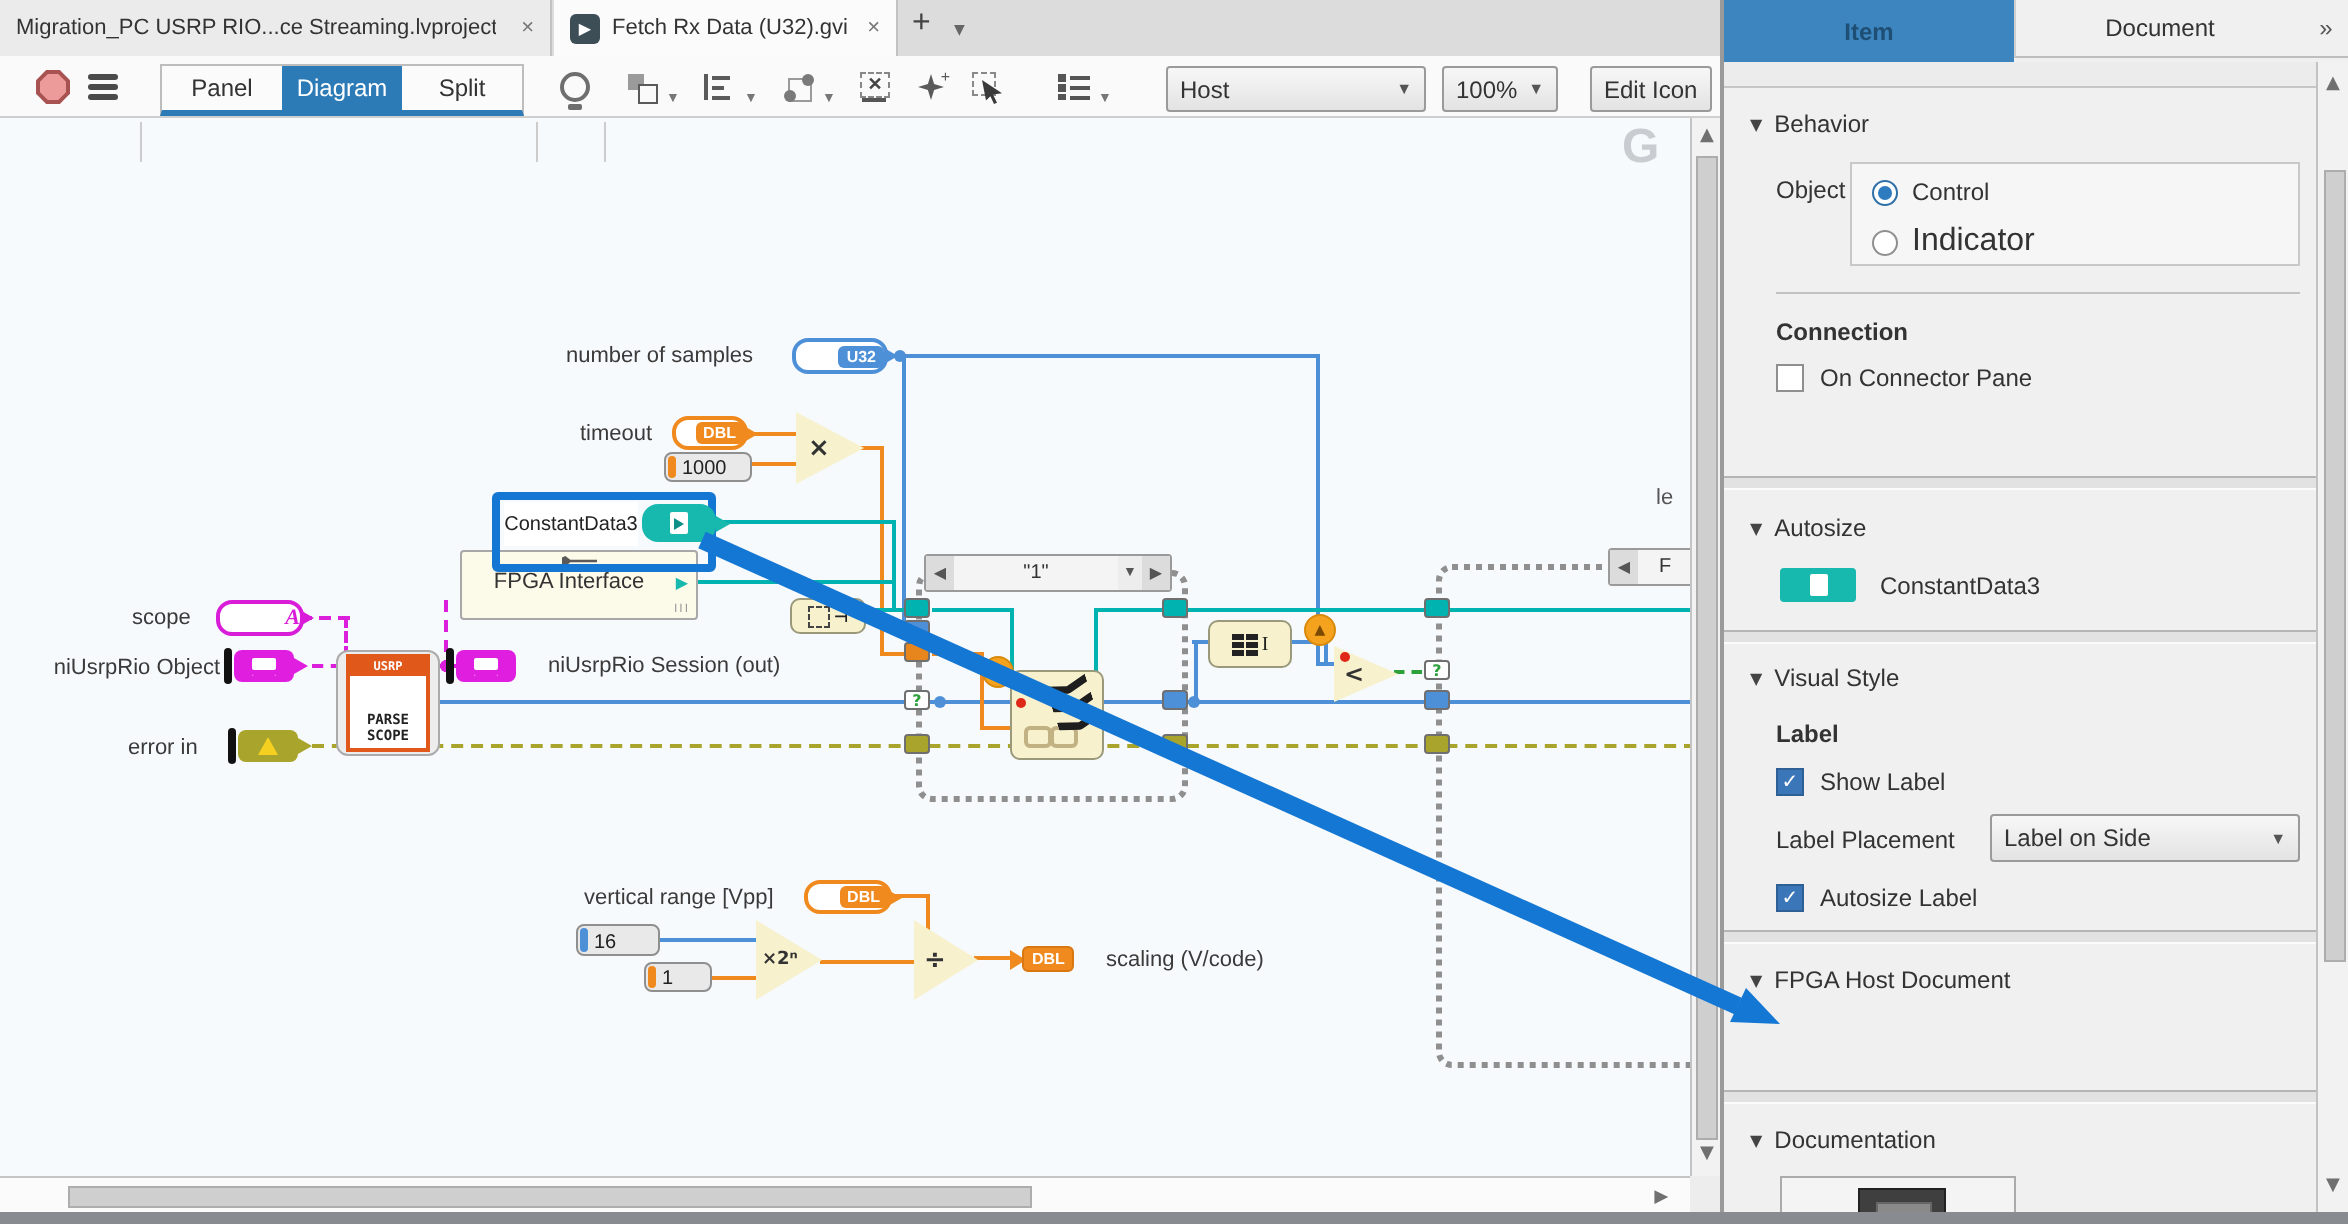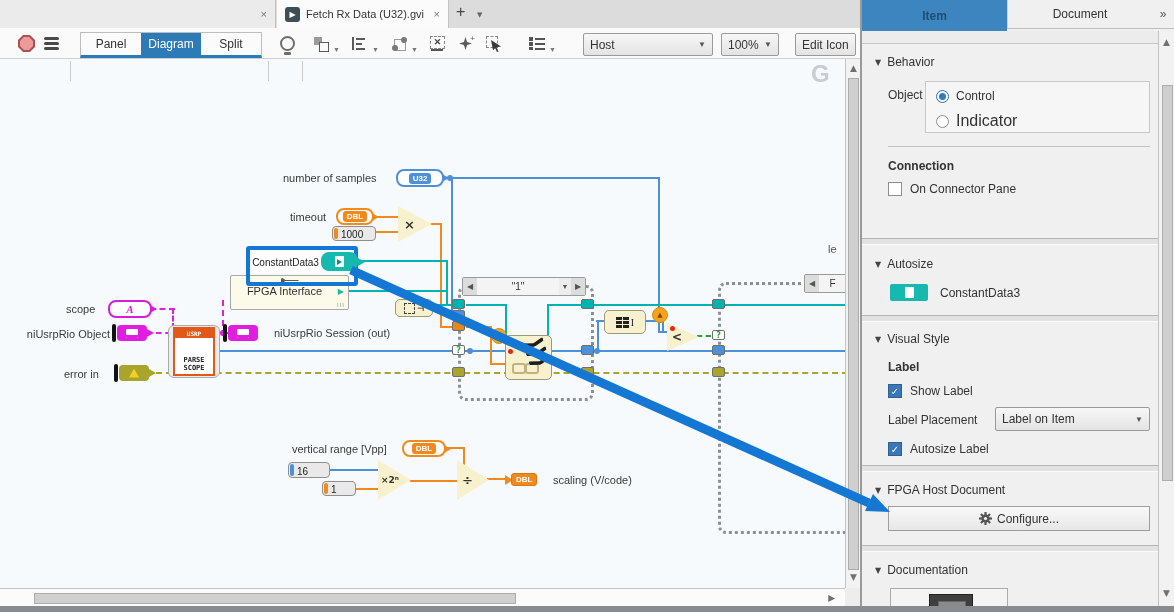--- a/index.html
+++ b/index.html
@@ -19,21 +19,21 @@
   .tn{position:absolute;width:13px;height:10px;border:1px solid #6F6F6F;border-radius:2px;
       box-sizing:border-box;z-index:4;display:flex;align-items:center;justify-content:center}
   .tn.b{background:#4E90D8}.tn.t{background:#00B2B0}.tn.o{background:#E8861E}
   .tn.e{background:#A9A52C}.tn.q{background:#fff;color:#2EA03C;font:bold 8px "DejaVu Sans",sans-serif}
   .sel{position:absolute;display:flex;align-items:stretch;background:#EDEDED;border:1px solid #9A9A9A;
        border-radius:2px;z-index:5;font:10px "Liberation Sans",sans-serif;color:#333}
   .sel .sbtn{width:14px;display:flex;align-items:center;justify-content:center;background:#DCDCDC;color:#555;font-size:8px}
   .sel .sval{flex:1;display:flex;align-items:center;justify-content:center;background:#F4F4F4}
   .sel .sdd{width:12px;display:flex;align-items:center;justify-content:center;color:#555;font-size:7px}
   
-  .ctf{position:absolute;display:flex;align-items:center;justify-content:center;background:#fff;
+  .ctf{position:absolute;display:flex;align-items:center;justify-content:flex-end;background:#fff;
        border:2px solid;border-radius:8px;box-sizing:border-box;z-index:4}
   .pill{color:#fff;font:bold 8px "Liberation Sans",sans-serif;border-radius:3px;padding:1px 4px;line-height:9px}
   .barb{position:absolute;right:-7px;top:50%;margin-top:-4px;width:0;height:0;
         border-top:4px solid transparent;border-bottom:4px solid transparent;border-left:7px solid}
   .cst{position:absolute;display:flex;align-items:flex-end;background:#E9E9E9;border:1px solid #8F8F8F;
        border-radius:4px;box-sizing:border-box;font:10px "Liberation Sans",sans-serif;color:#222;
        padding-left:8px;z-index:4}
   .cst .bar{position:absolute;left:1px;top:1px;bottom:1px;width:4px;border-radius:3px}
   .tri{position:absolute;background:#F7F1CE;clip-path:polygon(0 0,100% 50%,0 100%);
        filter:drop-shadow(0 0 1px #8a8a52);display:flex;align-items:center;color:#333;z-index:4}
@@ -79,20 +79,21 @@
   .rad.on::after{content:"";width:7px;height:7px;border-radius:50%;background:#2E7BC0}
   .secdiv{position:absolute;left:0;width:296px;height:5px;background:#E2E2E2;border-top:1px solid #B5B5B5;border-bottom:1px solid #FBFBFB}
   .chev{position:absolute;width:21px;height:7px;background:#1E1E1E;z-index:5;
         clip-path:polygon(0 0,50% 45%,100% 0,100% 55%,50% 100%,0 55%)}
 </style>
 </head>
 <body>
 
 <div class="tabbar">
   <div class="dtab" style="left:0;width:276px;background:#EBEBEB;border-right:1px solid #C2C2C2;padding:0 8px">
+    <span style="overflow:hidden;white-space:nowrap;max-width:240px">Migration_PC USRP RIO...ce Streaming.lvproject</span>
     <span style="margin-left:auto;color:#777;font-size:11px">×</span>
   </div>
   <div class="dtab" style="left:277px;width:172px;background:#FBFBFB;border-right:1px solid #C2C2C2;padding:0 8px">
     <span style="width:15px;height:15px;background:#3E4E57;border-radius:3px;display:flex;align-items:center;justify-content:center;color:#fff;font-size:8px;margin-right:6px;font-family:'DejaVu Sans',sans-serif">▶</span>
     <span style="overflow:hidden;white-space:nowrap">Fetch Rx Data (U32).gvi</span>
     <span style="margin-left:auto;color:#777;font-size:11px">×</span>
   </div>
   <div class="abs" style="left:456px;top:3px;font-size:16px;color:#444">+</div>
   <div class="abs" style="left:477px;top:11px;font-size:7px;color:#666;font-family:'DejaVu Sans',sans-serif">▼</div>
 </div>
@@ -454,46 +455,33 @@
       <span class="tri8">▼</span>
       <span>Visual Style</span>
     </div>
     <div class="pbold" style="left:26px;top:329px">Label</div>
     <div class="cbx on" style="left:26px;top:353px">
         <span>✓</span>
       </div>
     <div class="plbl" style="left:48px;top:353px">Show Label</div>
     <div class="plbl" style="left:26px;top:382px">Label Placement</div>
     <div class="ddsel" style="left:133px;top:376px;width:155px;height:24px">
-      <span>Label on Item</span>
+      <span>Label on Side</span>
       <span class="arr">▼</span>
     </div>
     <div class="cbx on" style="left:26px;top:411px">
         <span>✓</span>
       </div>
     <div class="plbl" style="left:48px;top:411px">Autosize Label</div>
     <div class="secdiv" style="top:434px"></div>
 
     <div class="phead" style="left:13px;top:452px">
       <span class="tri8">▼</span>
       <span>FPGA Host Document</span>
     </div>
-    <div class="pbtn" style="left:26px;top:475px;width:262px;height:25px">
-      <svg width="13" height="13" viewBox="0 0 13 13">
-        <g fill="#555">
-          <rect x="5.4" y="0" width="2.2" height="13"></rect>
-          <rect x="5.4" y="0" width="2.2" height="13" transform="rotate(45 6.5 6.5)"></rect>
-          <rect x="5.4" y="0" width="2.2" height="13" transform="rotate(90 6.5 6.5)"></rect>
-          <rect x="5.4" y="0" width="2.2" height="13" transform="rotate(135 6.5 6.5)"></rect>
-          <circle cx="6.5" cy="6.5" r="4"></circle>
-        </g>
-        <circle cx="6.5" cy="6.5" r="1.6" fill="#F2F2F2"></circle>
-      </svg>
-      <span>Configure...</span>
-    </div>
     <div class="secdiv" style="top:514px"></div>
 
     <div class="phead" style="left:13px;top:532px">
       <span class="tri8">▼</span>
       <span>Documentation</span>
     </div>
     <div class="abs" style="left:28px;top:557px;width:118px;height:40px;background:#F4F4F4;border:1px solid #ABABAB;box-sizing:border-box">
       <div style="position:absolute;left:38px;top:5px;width:42px;height:30px;background:#3F3F3F;border:1px solid #222">
         <div style="position:absolute;left:8px;top:6px;width:26px;height:18px;background:#8A8A8A;border:1px solid #666"></div>
       </div>

